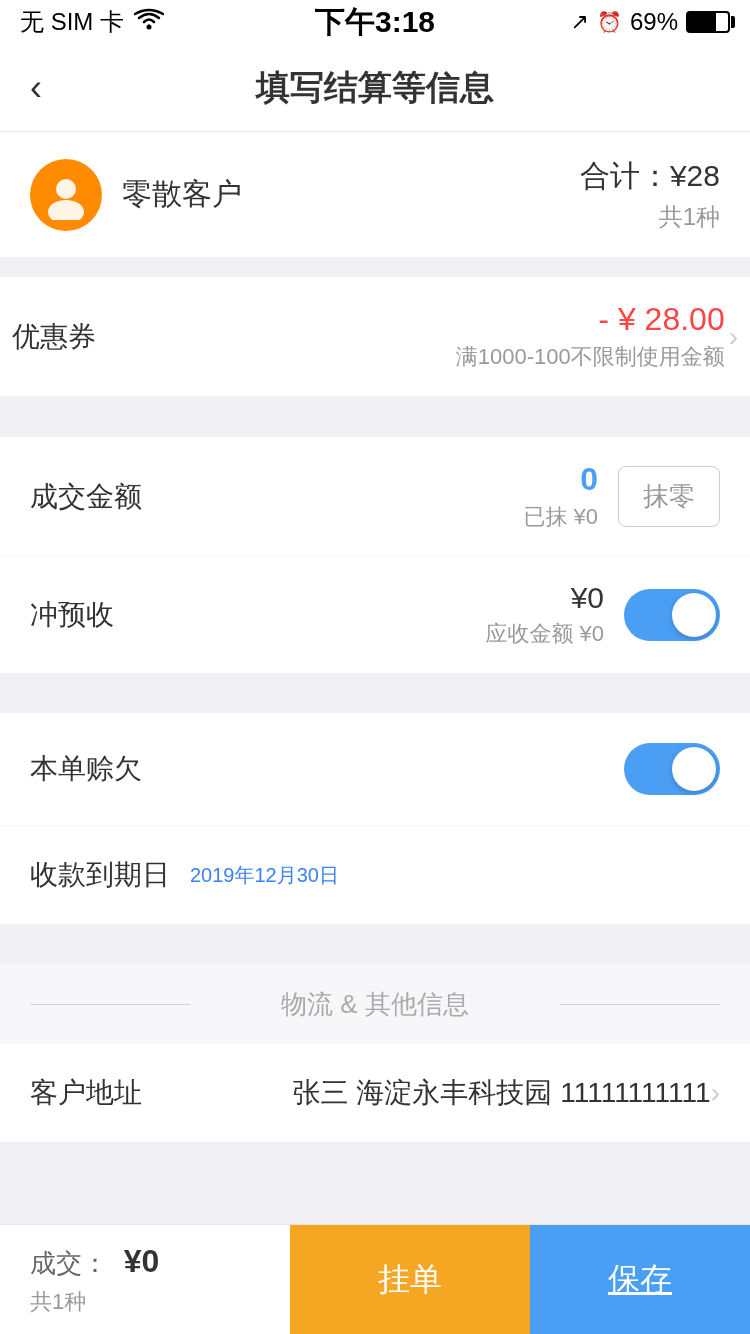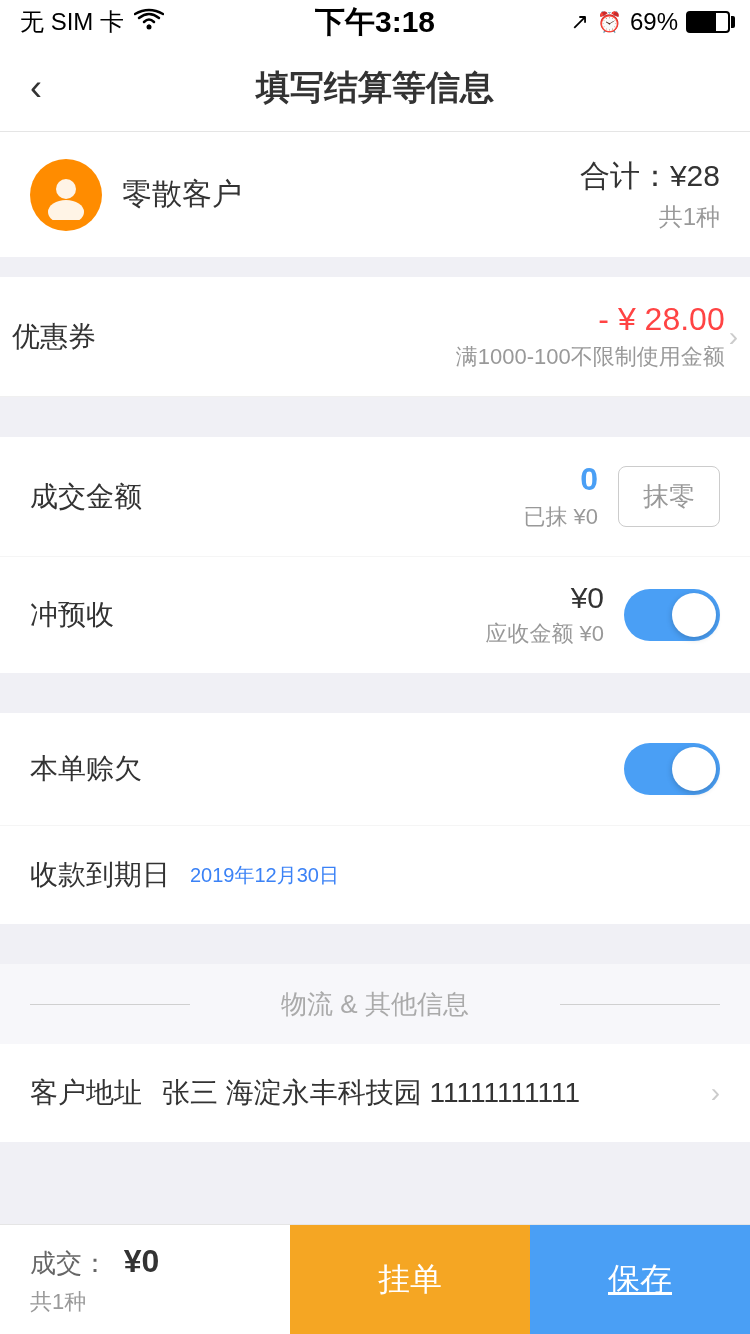--- a/index.html
+++ b/index.html
@@ -344,20 +344,21 @@
     .address-label {
       font-size: 28px;
       color: #333;
       flex-shrink: 0;
       margin-right: 20px;
     }
     .address-value {
       font-size: 28px;
       color: #333;
       flex: 1;
+      text-align: right;
     }
 
     
     .empty-space {
       background: #f0f0f5;
       height: 200px;
     }
 
     
     .bottom-bar {

